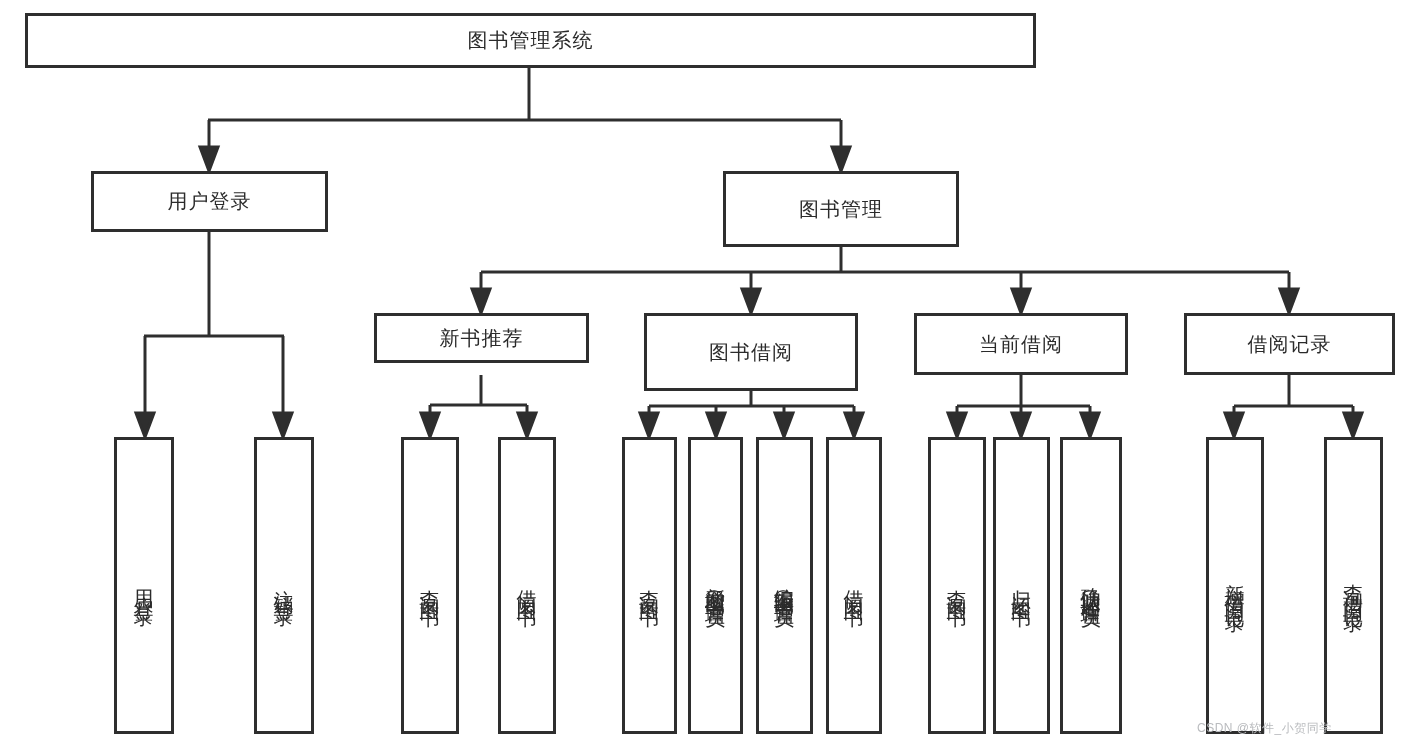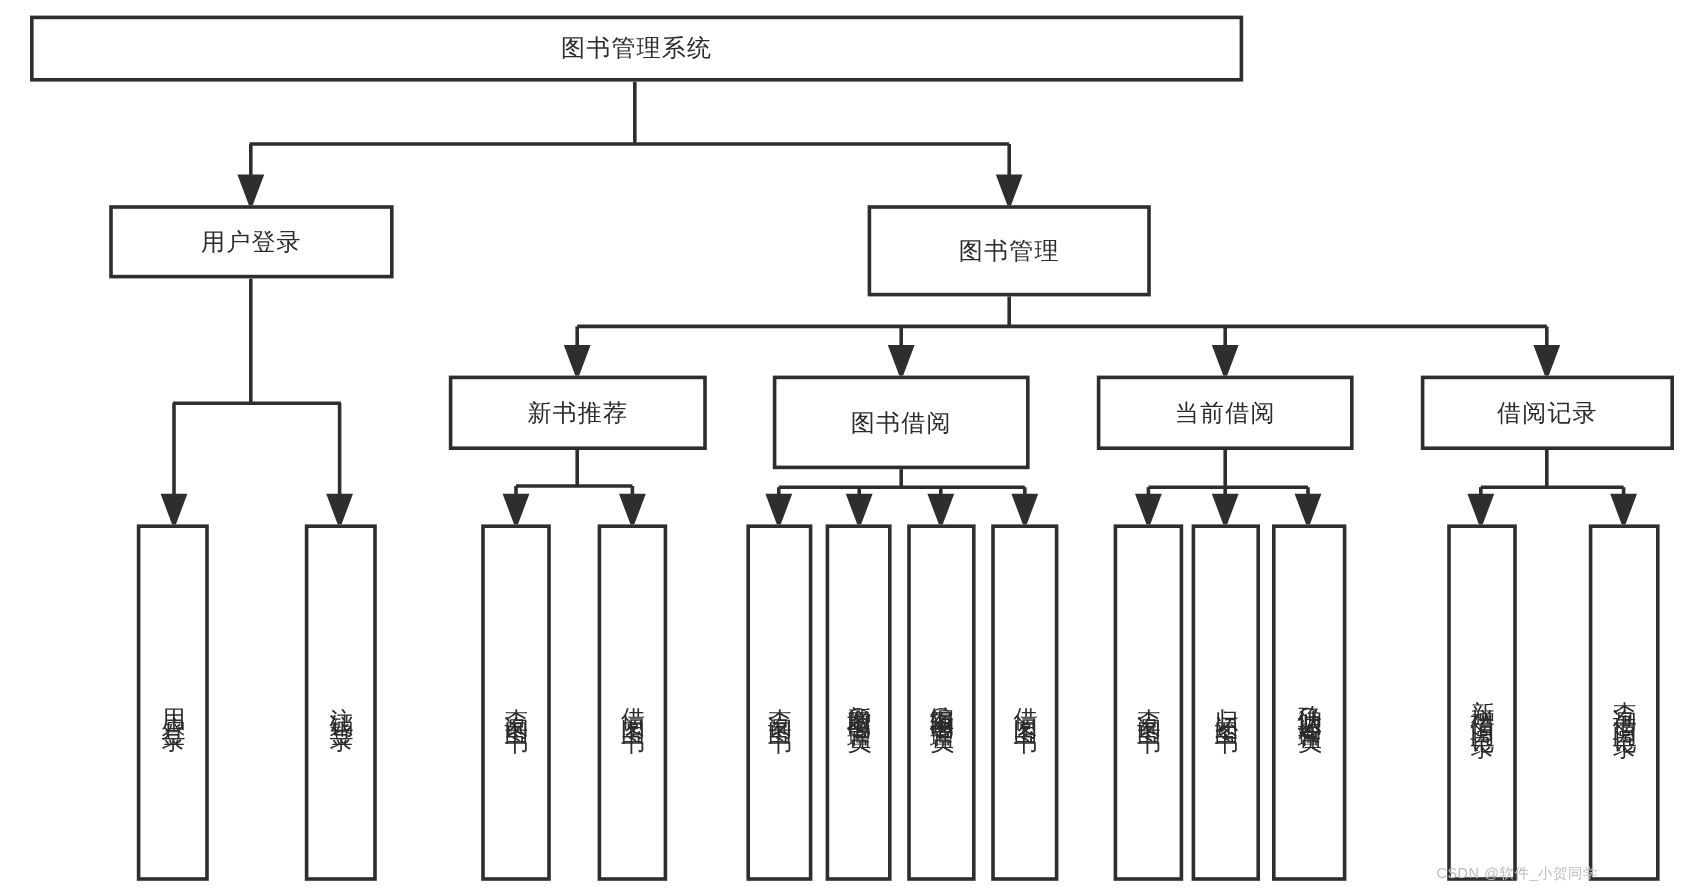--- a/index.html
+++ b/index.html
@@ -126,21 +126,21 @@
     <span>图书管理系统</span>
   </div>
 
   <div class="node h-node" style="left:80px; top:171px; width:237px; height:61px;">
     <span>用户登录</span>
   </div>
   <div class="node h-node" style="left:712px; top:171px; width:236px; height:76px;">
     <span>图书管理</span>
   </div>
 
-  <div class="node h-node" style="left:363px; top:313px; width:215px; height:62px;">
+  <div class="node h-node" style="left:363px; top:313px; width:215px; height:50px;">
     <span>新书推荐</span>
   </div>
   <div class="node h-node" style="left:633px; top:313px; width:214px; height:78px;">
     <span>图书借阅</span>
   </div>
   <div class="node h-node" style="left:903px; top:313px; width:214px; height:62px;">
     <span>当前借阅</span>
   </div>
   <div class="node h-node" style="left:1173px; top:313px; width:211px; height:62px;text-align:right;">
     <span>借阅记录</span>

